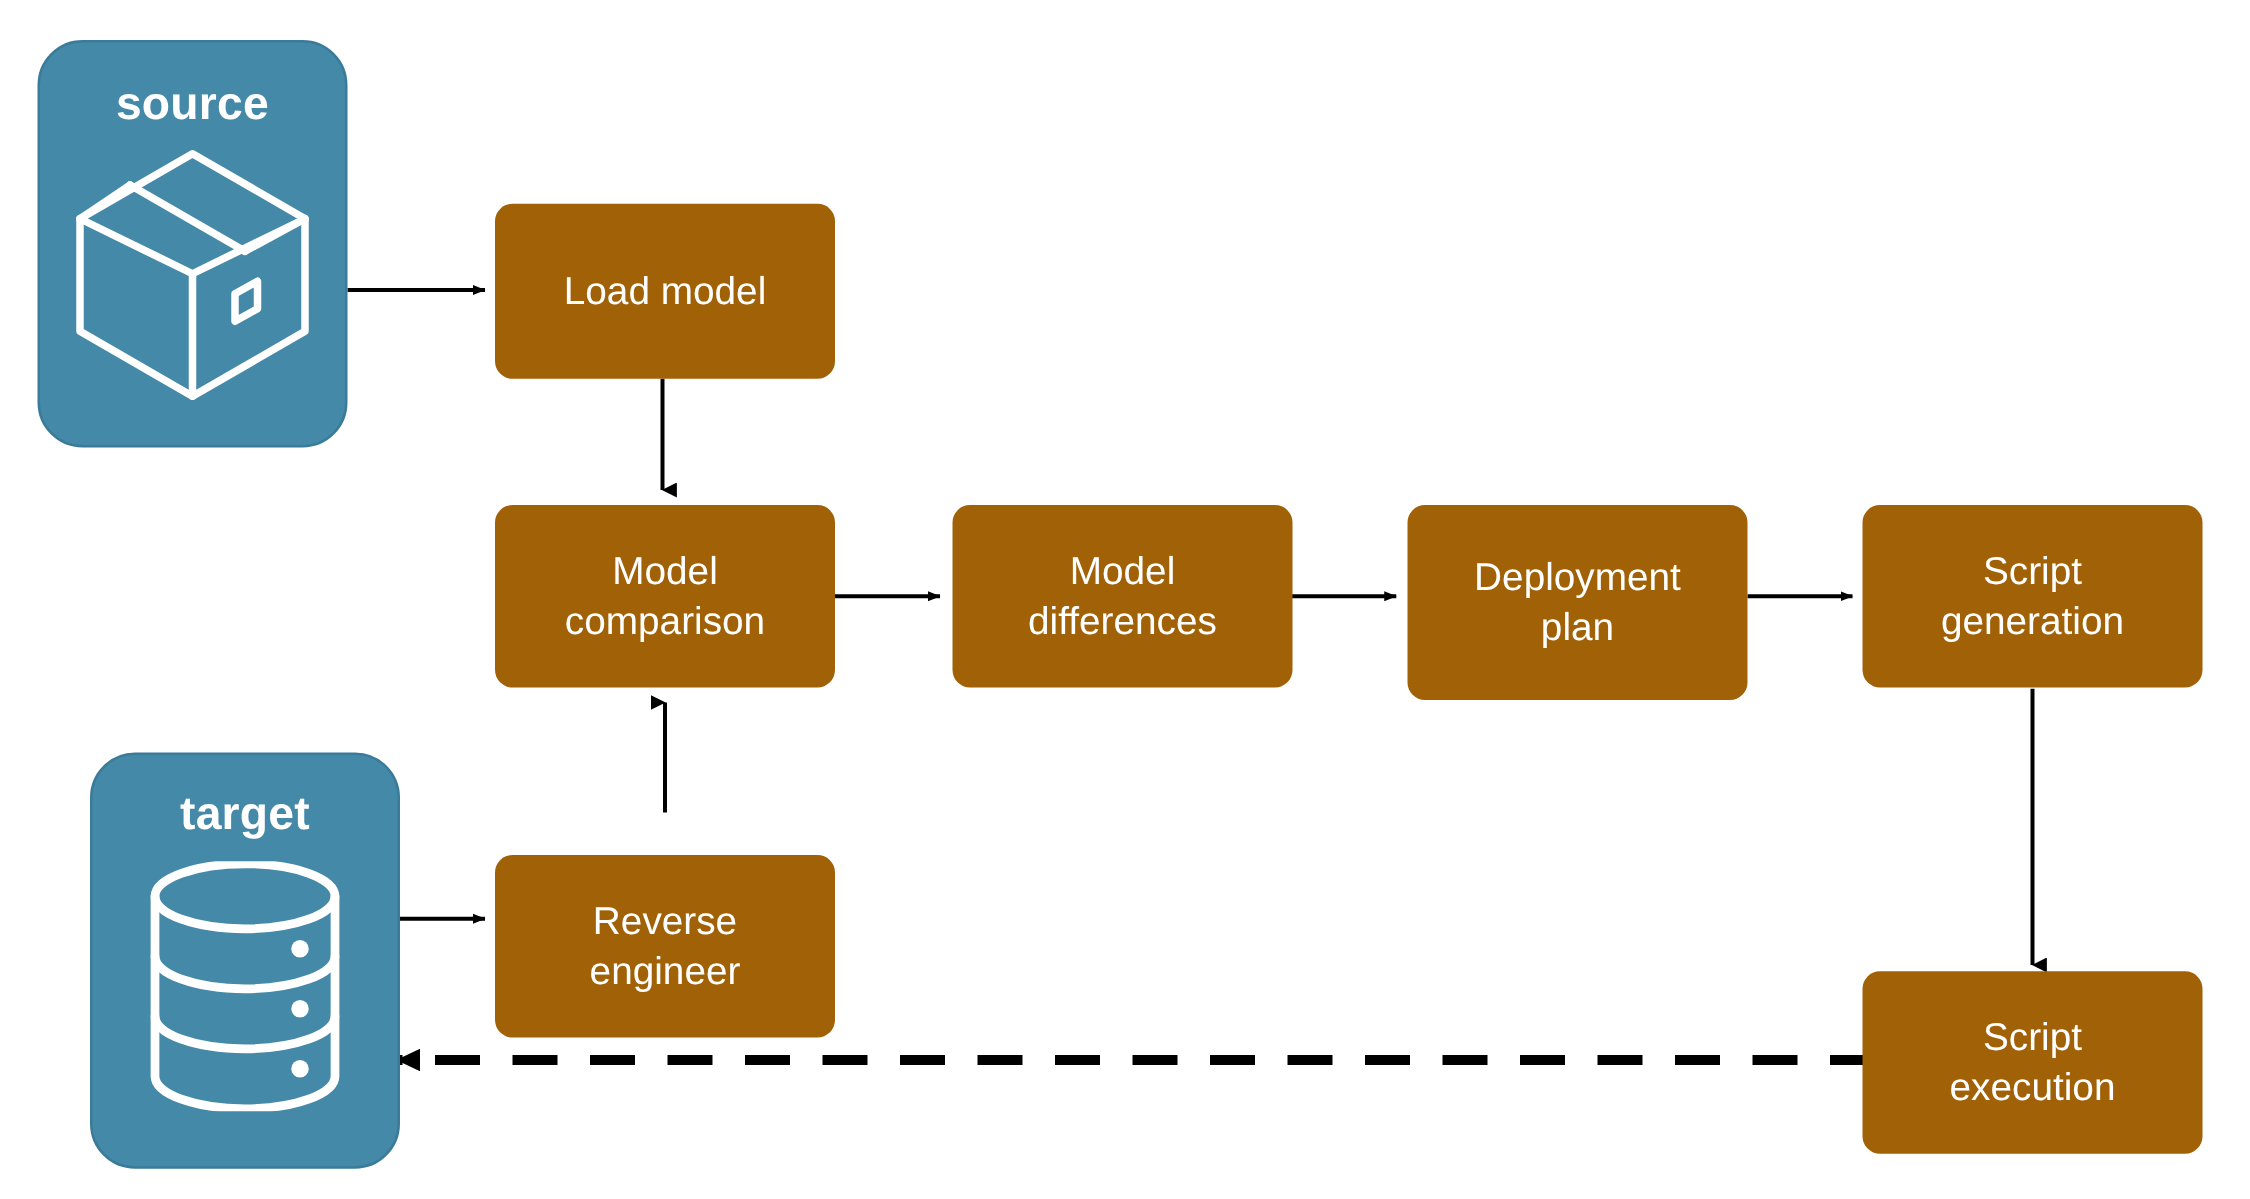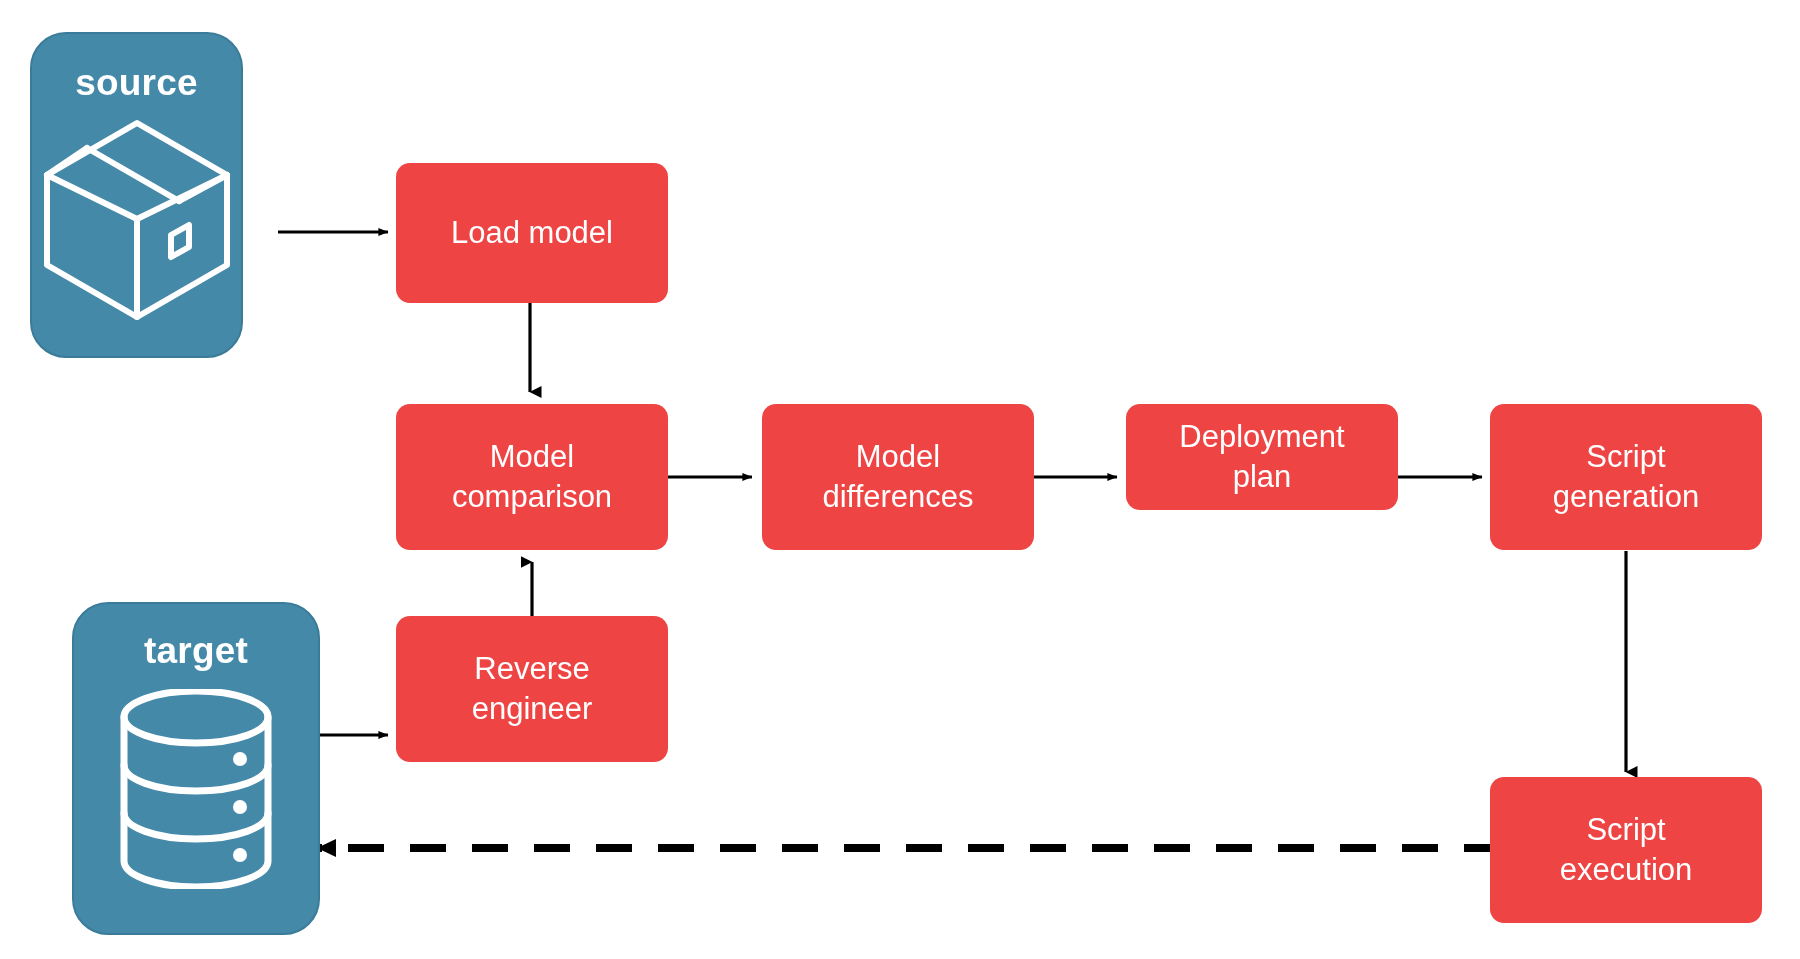--- a/index.html
+++ b/index.html
@@ -36,21 +36,21 @@
     line-height: 1;
     letter-spacing: 0.2px;
     white-space: nowrap;
   }
   .endpoint-icon {
     display: block;
   }
   
   .proc {
     position: absolute;
-    background: #ef4444;
+    background: #a16207;
     border-radius: 14px;
     box-sizing: border-box;
     display: flex;
     align-items: center;
     justify-content: center;
     text-align: center;
     color: #ffffff;
     font-size: 31px;
     line-height: 1.28;
     padding: 4px 8px;
@@ -120,21 +120,21 @@
 
     <g>
       <line x1="1626" y1="551" x2="1626" y2="772" stroke="#000000" stroke-width="3.2" marker-end="url(#arrowD)"></line>
     </g>
 
     <g>
       <line x1="1500" y1="848" x2="317" y2="848" stroke="#000000" stroke-width="8" stroke-dasharray="36 26" marker-end="url(#arrowLBig)"></line>
     </g>
   </svg>
 
-  <div class="endpoint" style="left:30px; top:32px; width:213px; height:326px; padding-top:30px;">
+  <div class="endpoint" style="left:30px; top:32px; width:248px; height:326px; padding-top:30px;">
     <div class="endpoint-label">source</div>
     <div class="endpoint-icon" style="margin-top:14px;">
       <svg width="196" height="208" viewBox="0 0 196 208" xmlns="http://www.w3.org/2000/svg">
         <g fill="none" stroke="#ffffff" stroke-width="6" stroke-linejoin="round" stroke-linecap="round">
 
           <path d="M98 8 L188 60 L188 150 L98 202 L8 150 L8 60 Z"></path>
 
           <path d="M98 104 L98 202"></path>
 
           <path d="M8 60 L98 104 L188 60"></path>
@@ -180,31 +180,31 @@
   <div class="proc" style="left:396px; top:404px; width:272px; height:146px;">
     <span class="proc-label">Model
 comparison</span>
   </div>
 
   <div class="proc" style="left:762px; top:404px; width:272px; height:146px;">
     <span class="proc-label">Model
 differences</span>
   </div>
 
-  <div class="proc" style="left:1126px; top:404px; width:272px; height:106px;">
+  <div class="proc" style="left:1126px; top:404px; width:272px; height:156px;">
     <span class="proc-label">Deployment
 plan</span>
   </div>
 
   <div class="proc" style="left:1490px; top:404px; width:272px; height:146px;">
     <span class="proc-label">Script
 generation</span>
   </div>
 
-  <div class="proc" style="left:396px; top:616px; width:272px; height:146px;">
+  <div class="proc" style="left:396px; top:684px; width:272px; height:146px;">
     <span class="proc-label">Reverse
 engineer</span>
   </div>
 
   <div class="proc" style="left:1490px; top:777px; width:272px; height:146px;">
     <span class="proc-label">Script
 execution</span>
   </div>
 
 </div>

